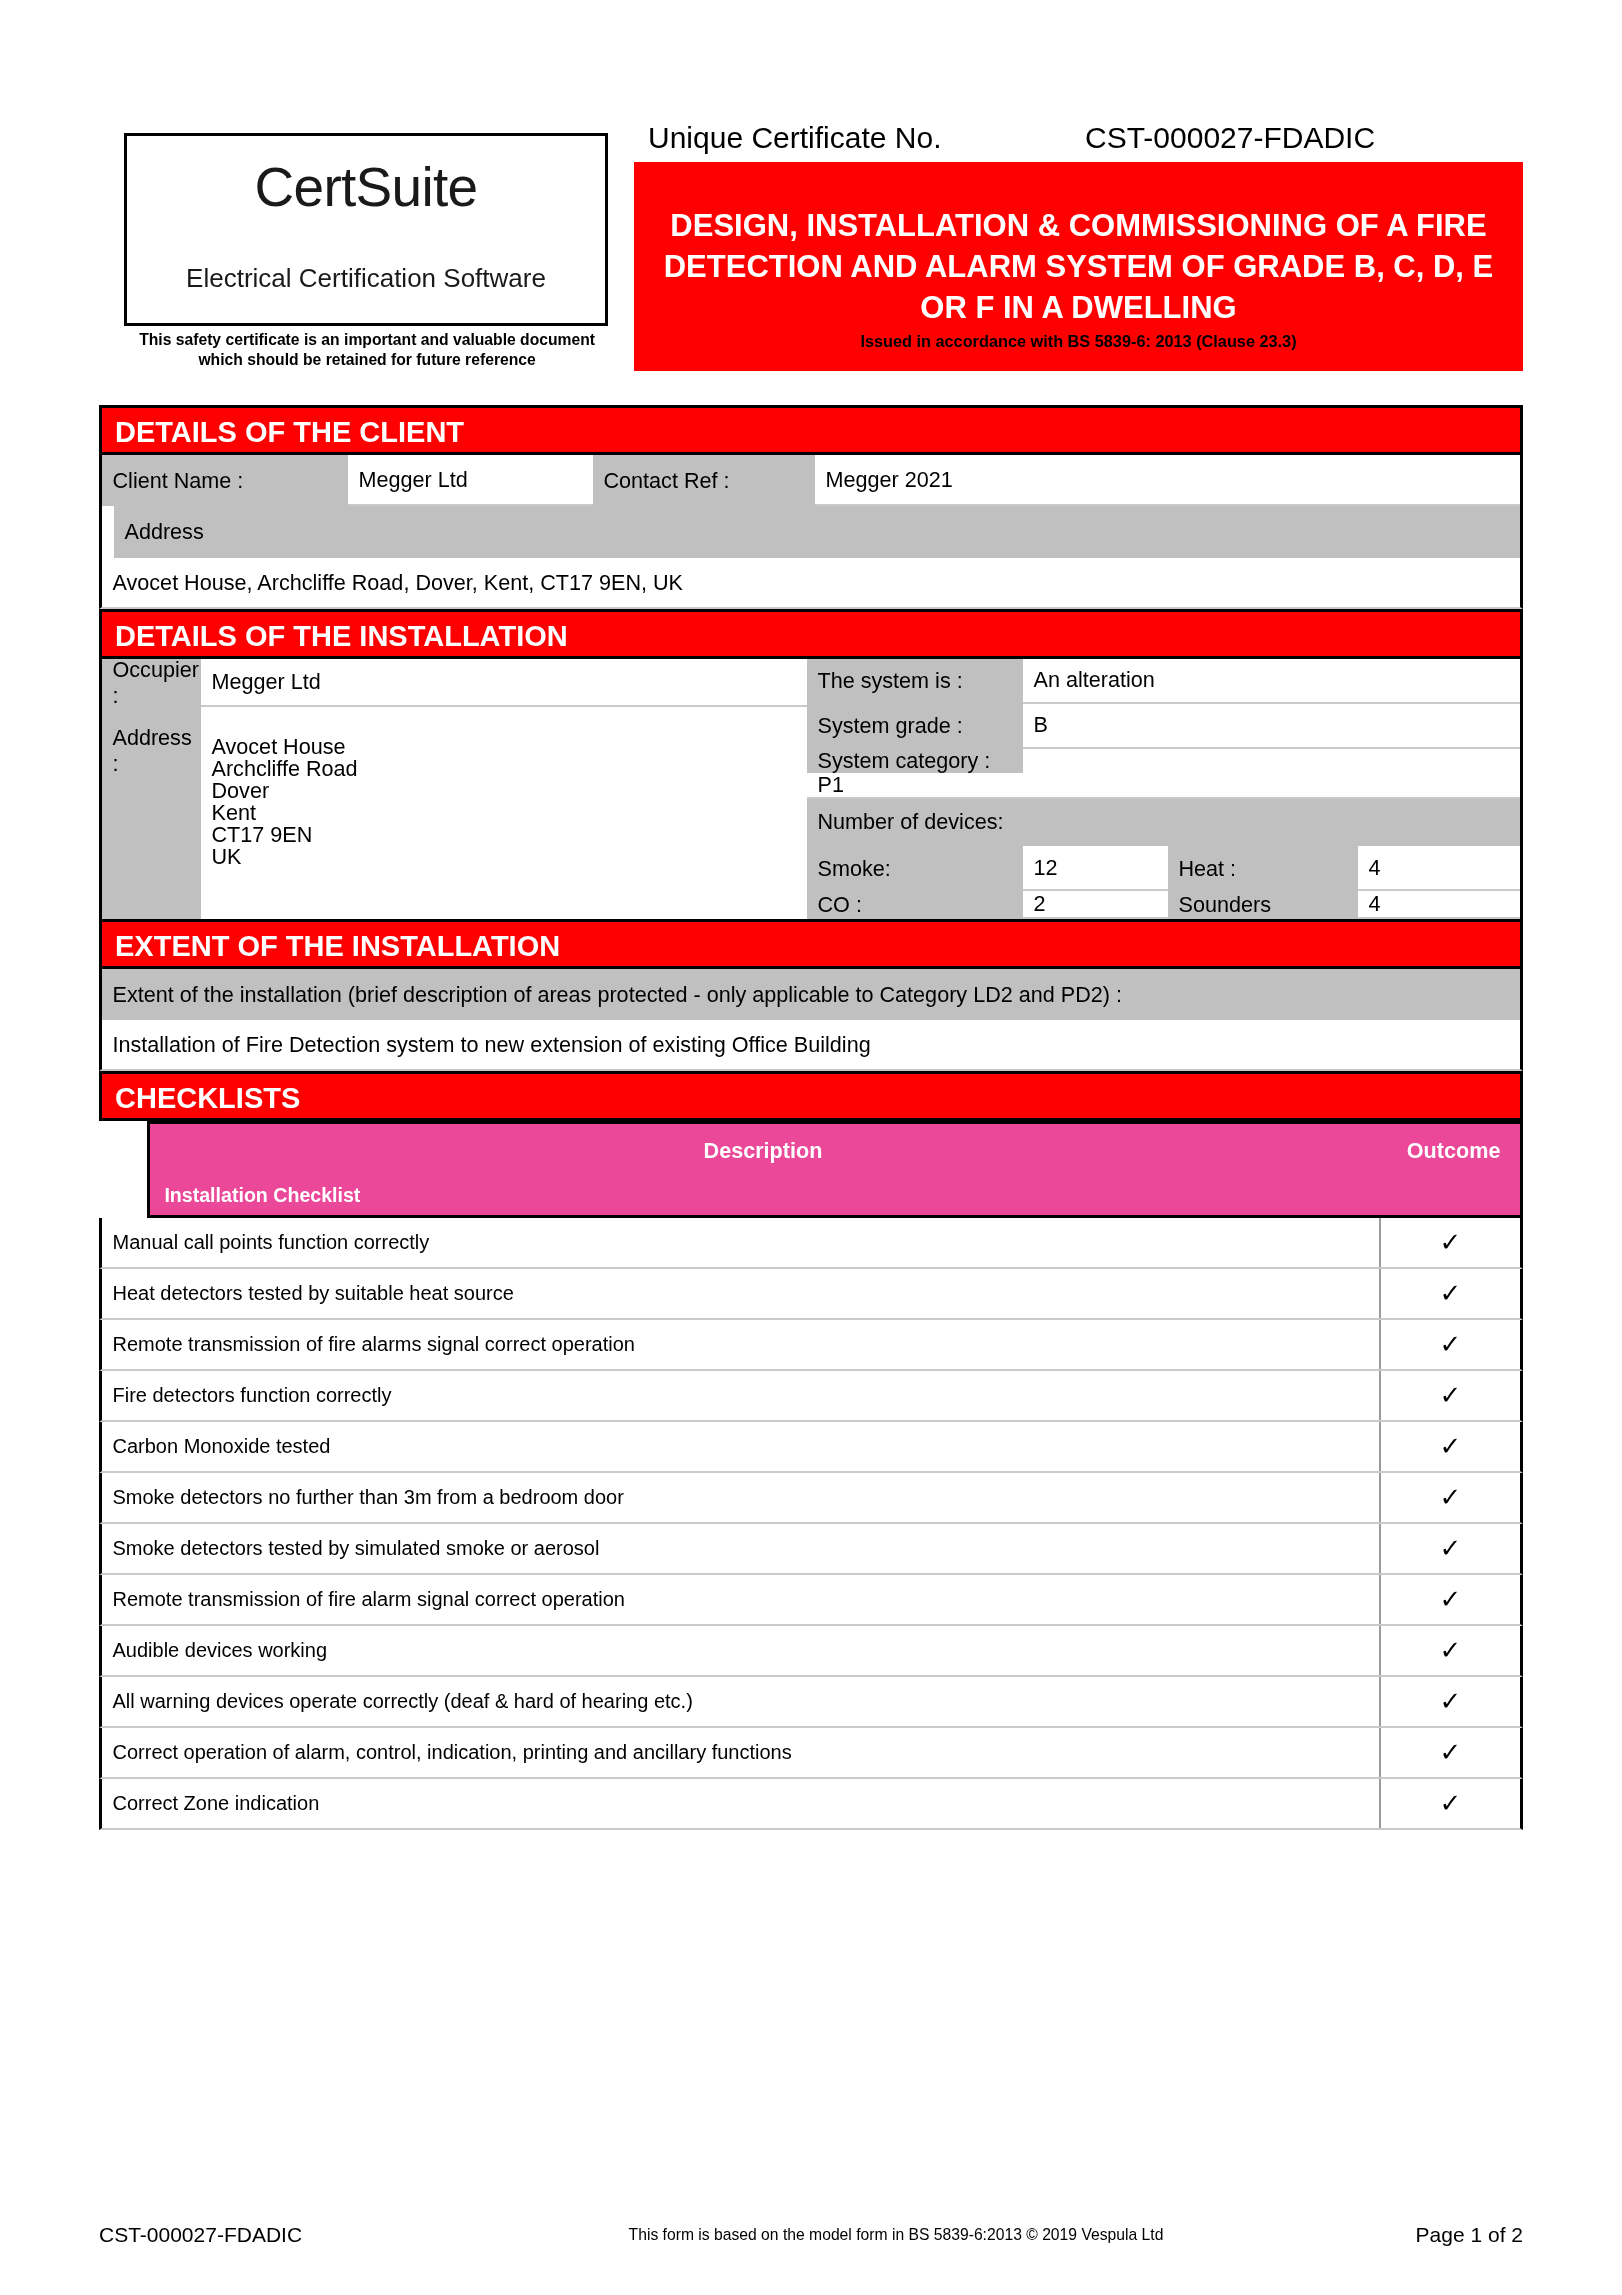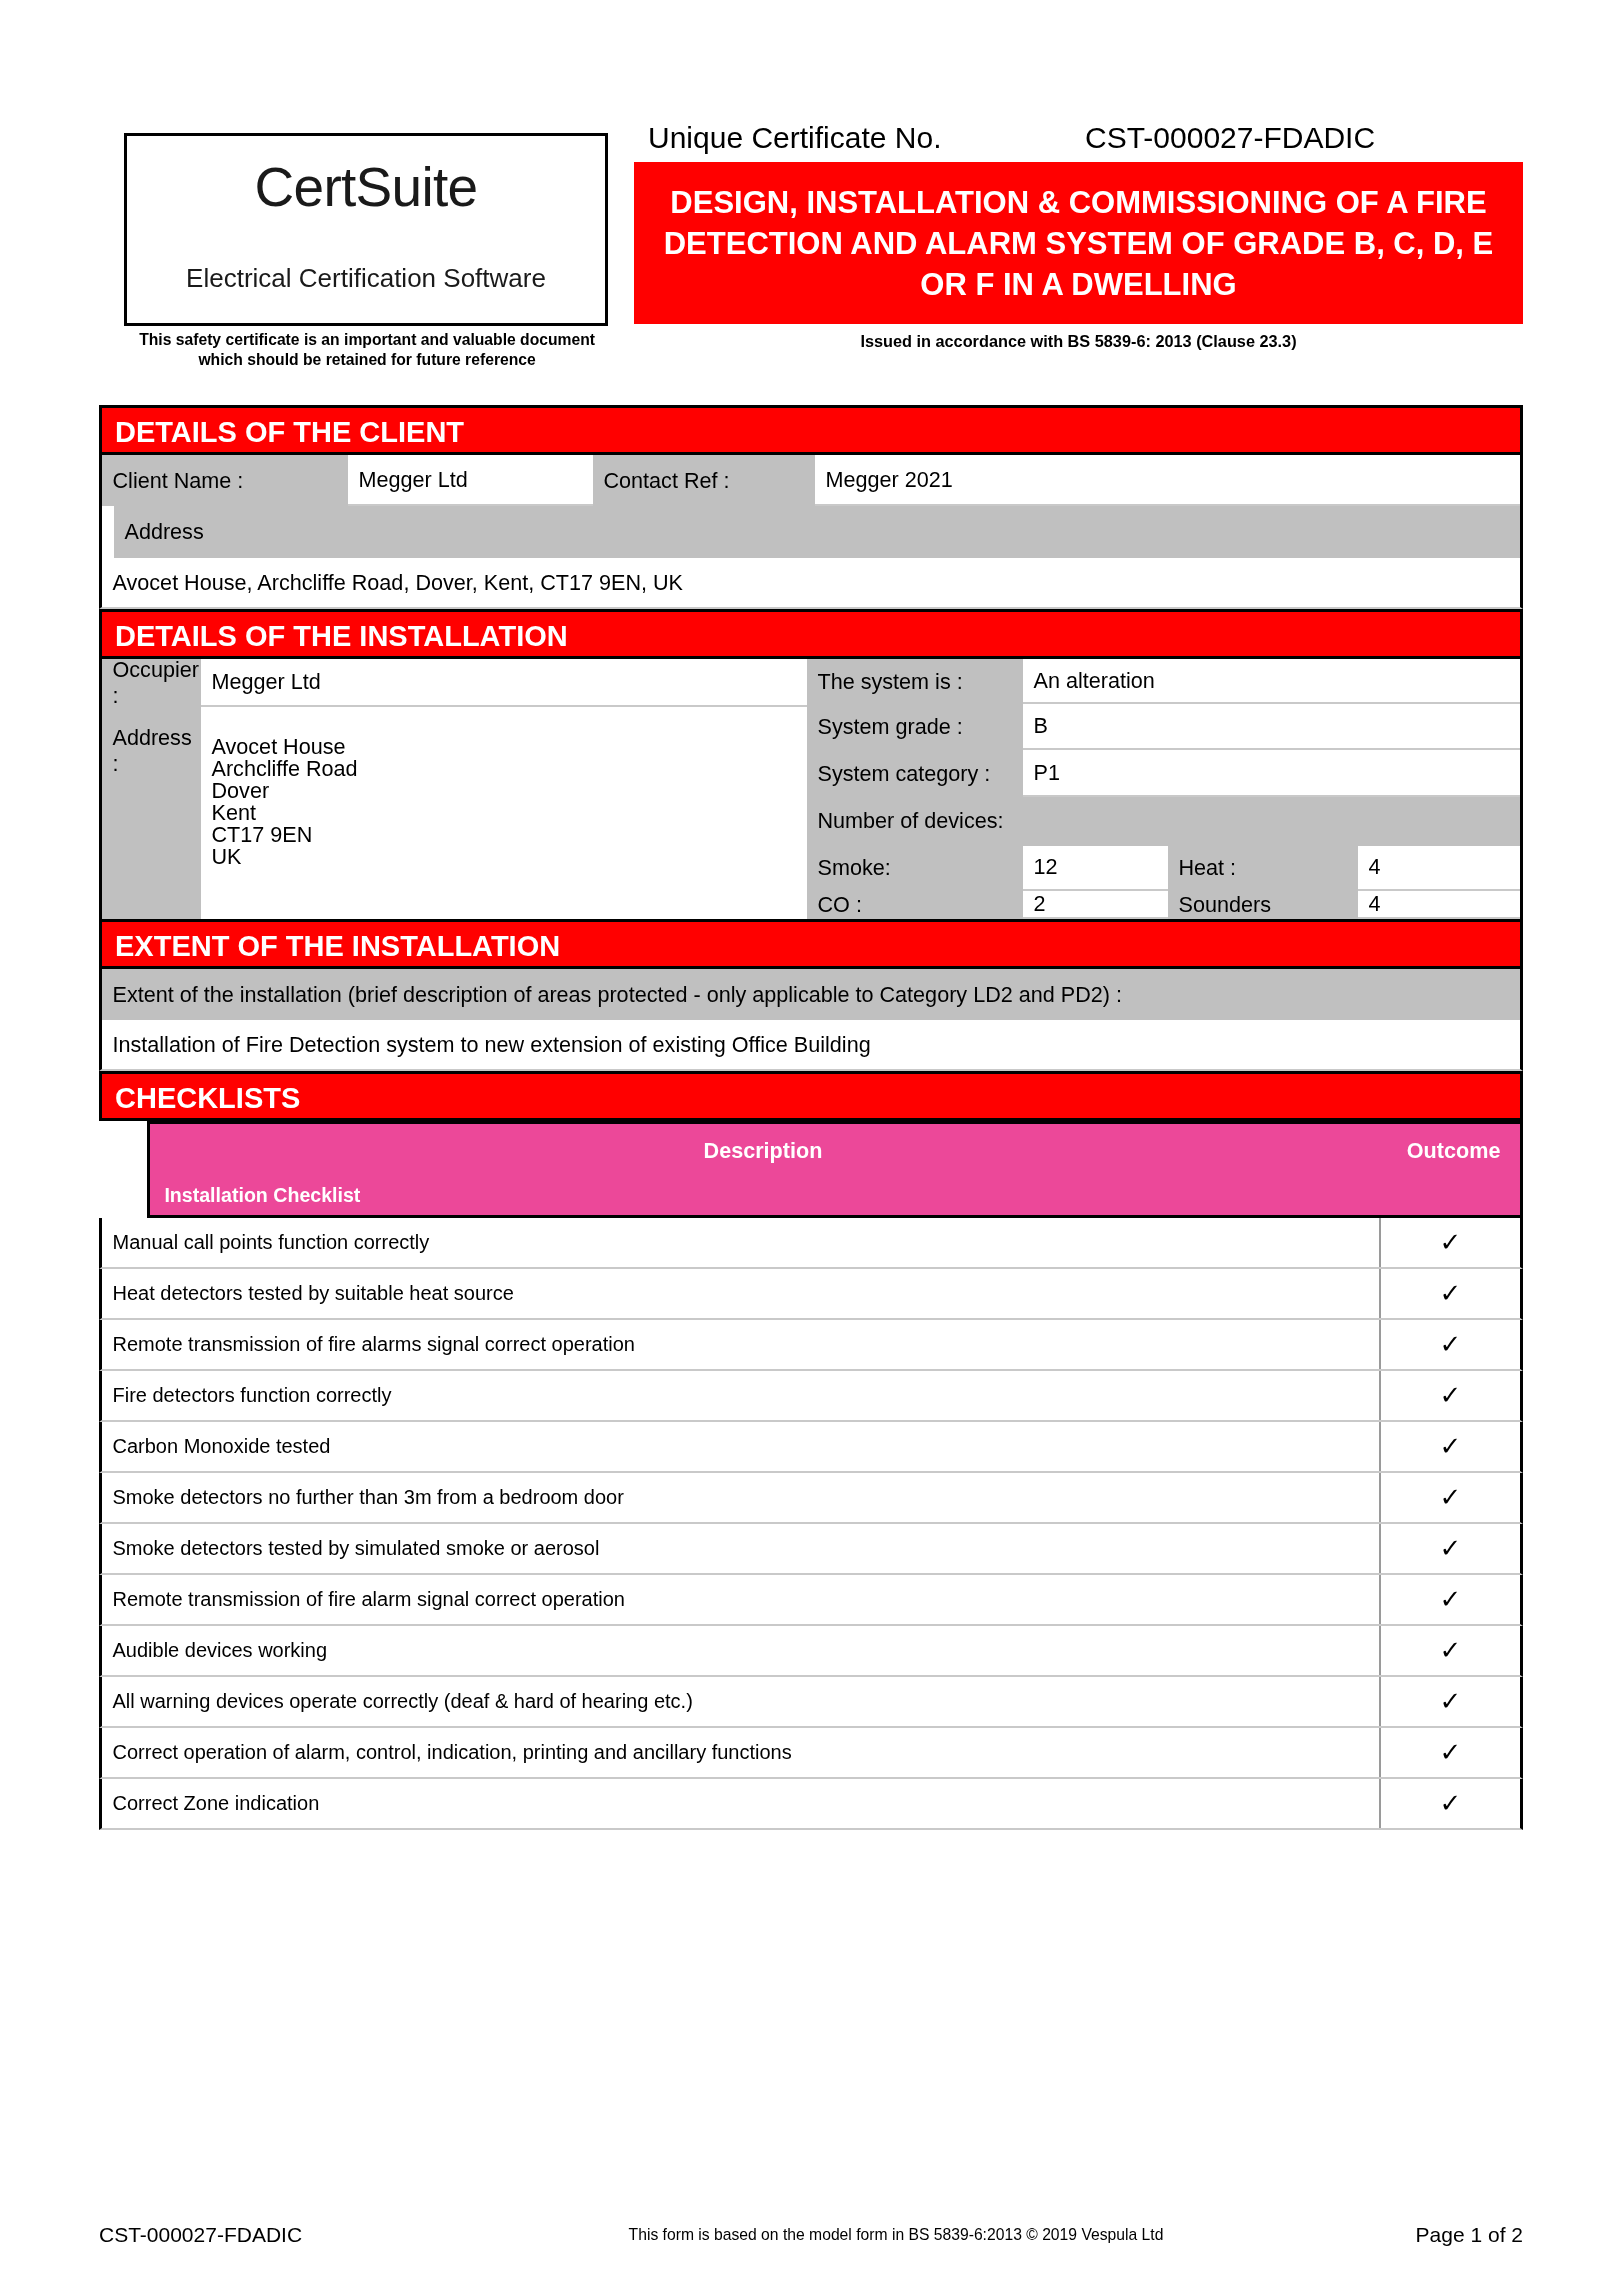--- a/index.html
+++ b/index.html
@@ -74,21 +74,21 @@
     font-size: 30px;
     color: #000;
     white-space: nowrap;
   }
 
   .title-banner {
     position: absolute;
     left: 535px;
     top: 41px;
     width: 889px;
-    height: 162px;
+    height: 209px;
     background: #FF0000;
     color: #ffffff;
     font-weight: bold;
     font-size: 31px;
     line-height: 41px;
     text-align: center;
     display: flex;
     align-items: center;
     justify-content: center;
     box-sizing: border-box;
@@ -313,21 +313,21 @@
         <div style="display:flex; height:48px;">
           <div class="cell grey" style="width:216px;">The system is :</div>
           <div class="cell field" style="flex:1 1 auto;">An alteration</div>
         </div>
 
         <div style="display:flex; height:48px;">
           <div class="cell grey" style="width:216px;">System grade :</div>
           <div class="cell field" style="flex:1 1 auto;">B</div>
         </div>
 
-        <div style="display:flex; height:50px;">
+        <div style="display:flex; height:50px;flex-direction:column;">
           <div class="cell grey" style="width:216px;">System category :</div>
           <div class="cell field" style="flex:1 1 auto;">P1</div>
         </div>
 
         <div style="display:flex; height:51px;">
           <div class="cell grey" style="flex:1 1 auto;">Number of devices:</div>
         </div>
 
         <div style="display:flex; height:48px;">
           <div class="cell grey" style="width:216px;">Smoke:</div>

